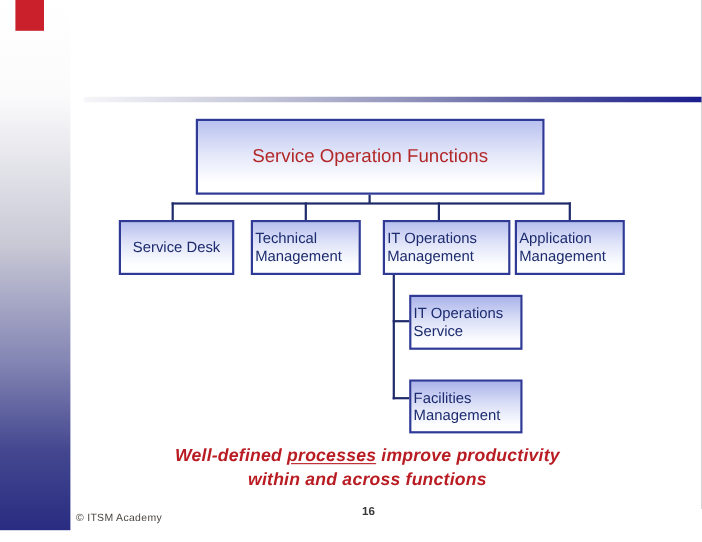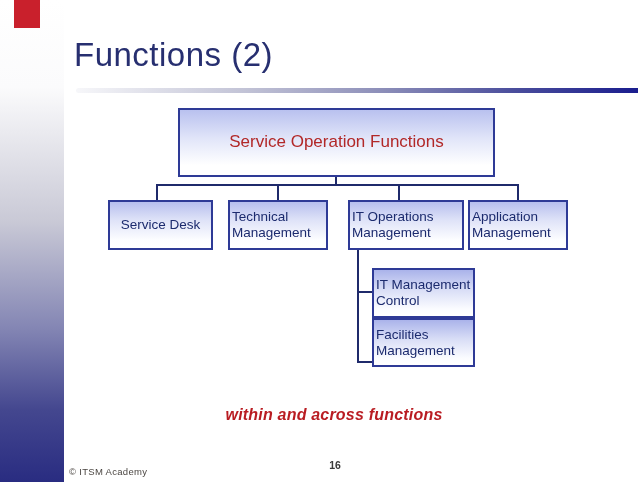--- a/index.html
+++ b/index.html
@@ -47,21 +47,21 @@
   .node-l1{top:200px;height:50px;font-size:13.5px;padding:2px;}
   .node-sd{left:108px;width:105px;}
   .node-tm{left:228px;width:100px;}
   .node-io{left:348px;width:116px;}
   .node-am{left:468px;width:100px;}
   .node-l2{
     left:372px;width:103px;height:50px;font-size:13.5px;padding:2px;
     background:linear-gradient(180deg,#aab3ea 0%,#d8ddf6 42%,#fbfcff 85%,#ffffff 100%);
   }
   .node-ioc{top:268px;}
-  .node-fac{top:318px;height:49px;}
+  .node-fac{top:345px;height:49px;}
   
   .conn{position:absolute;background:#1f2a6b;}
   .c-root-stub{left:335px;top:177px;width:2px;height:8px;}
   .c-rail{left:156px;top:184px;width:363px;height:2px;}
   .c-stub1{left:156px;top:184px;width:2px;height:16px;}
   .c-stub2{left:277px;top:184px;width:2px;height:16px;}
   .c-stub3{left:398px;top:184px;width:2px;height:16px;}
   .c-stub4{left:517px;top:184px;width:2px;height:16px;}
   .c-sub-vert{left:357px;top:250px;width:2px;height:113px;}
   .c-elbow1{left:357px;top:291px;width:15px;height:2px;}
@@ -84,43 +84,43 @@
   }
 </style>
 </head>
 <body>
 
 <div class="slide">
 
   <div class="sidebar"></div>
   <div class="red-tab"></div>
 
-  <div class="title">Functions (2)</div>
   <div class="title-rule"></div>
 
   <div class="conn c-root-stub"></div>
   <div class="conn c-rail"></div>
   <div class="conn c-stub1"></div>
   <div class="conn c-stub2"></div>
   <div class="conn c-stub3"></div>
   <div class="conn c-stub4"></div>
   <div class="conn c-sub-vert"></div>
   <div class="conn c-elbow1"></div>
   <div class="conn c-elbow2"></div>
 
   <div class="node node-root">Service Operation Functions</div>
 
   <div class="node node-l1 node-tm">Technical Management</div>
   <div class="node node-l1 node-sd">Service Desk</div>
   <div class="node node-l1 node-io">IT Operations Management</div>
   <div class="node node-l1 node-am">Application Management</div>
 
-  <div class="node node-l2 node-ioc">IT Management Control</div>
+  <div class="node node-l2 node-ioc">IT Operations Service</div>
   <div class="node node-l2 node-fac">Facilities Management</div>
 
   <div class="message">
+    <div><span>Well-defined </span><span class="u">processes</span><span> improve productivity</span></div>
     <div>within and across functions</div>
   </div>
 
   <div class="copyright">© ITSM Academy</div>
   <div class="page-number">16</div>
 
 </div>
 
 </body></html>

